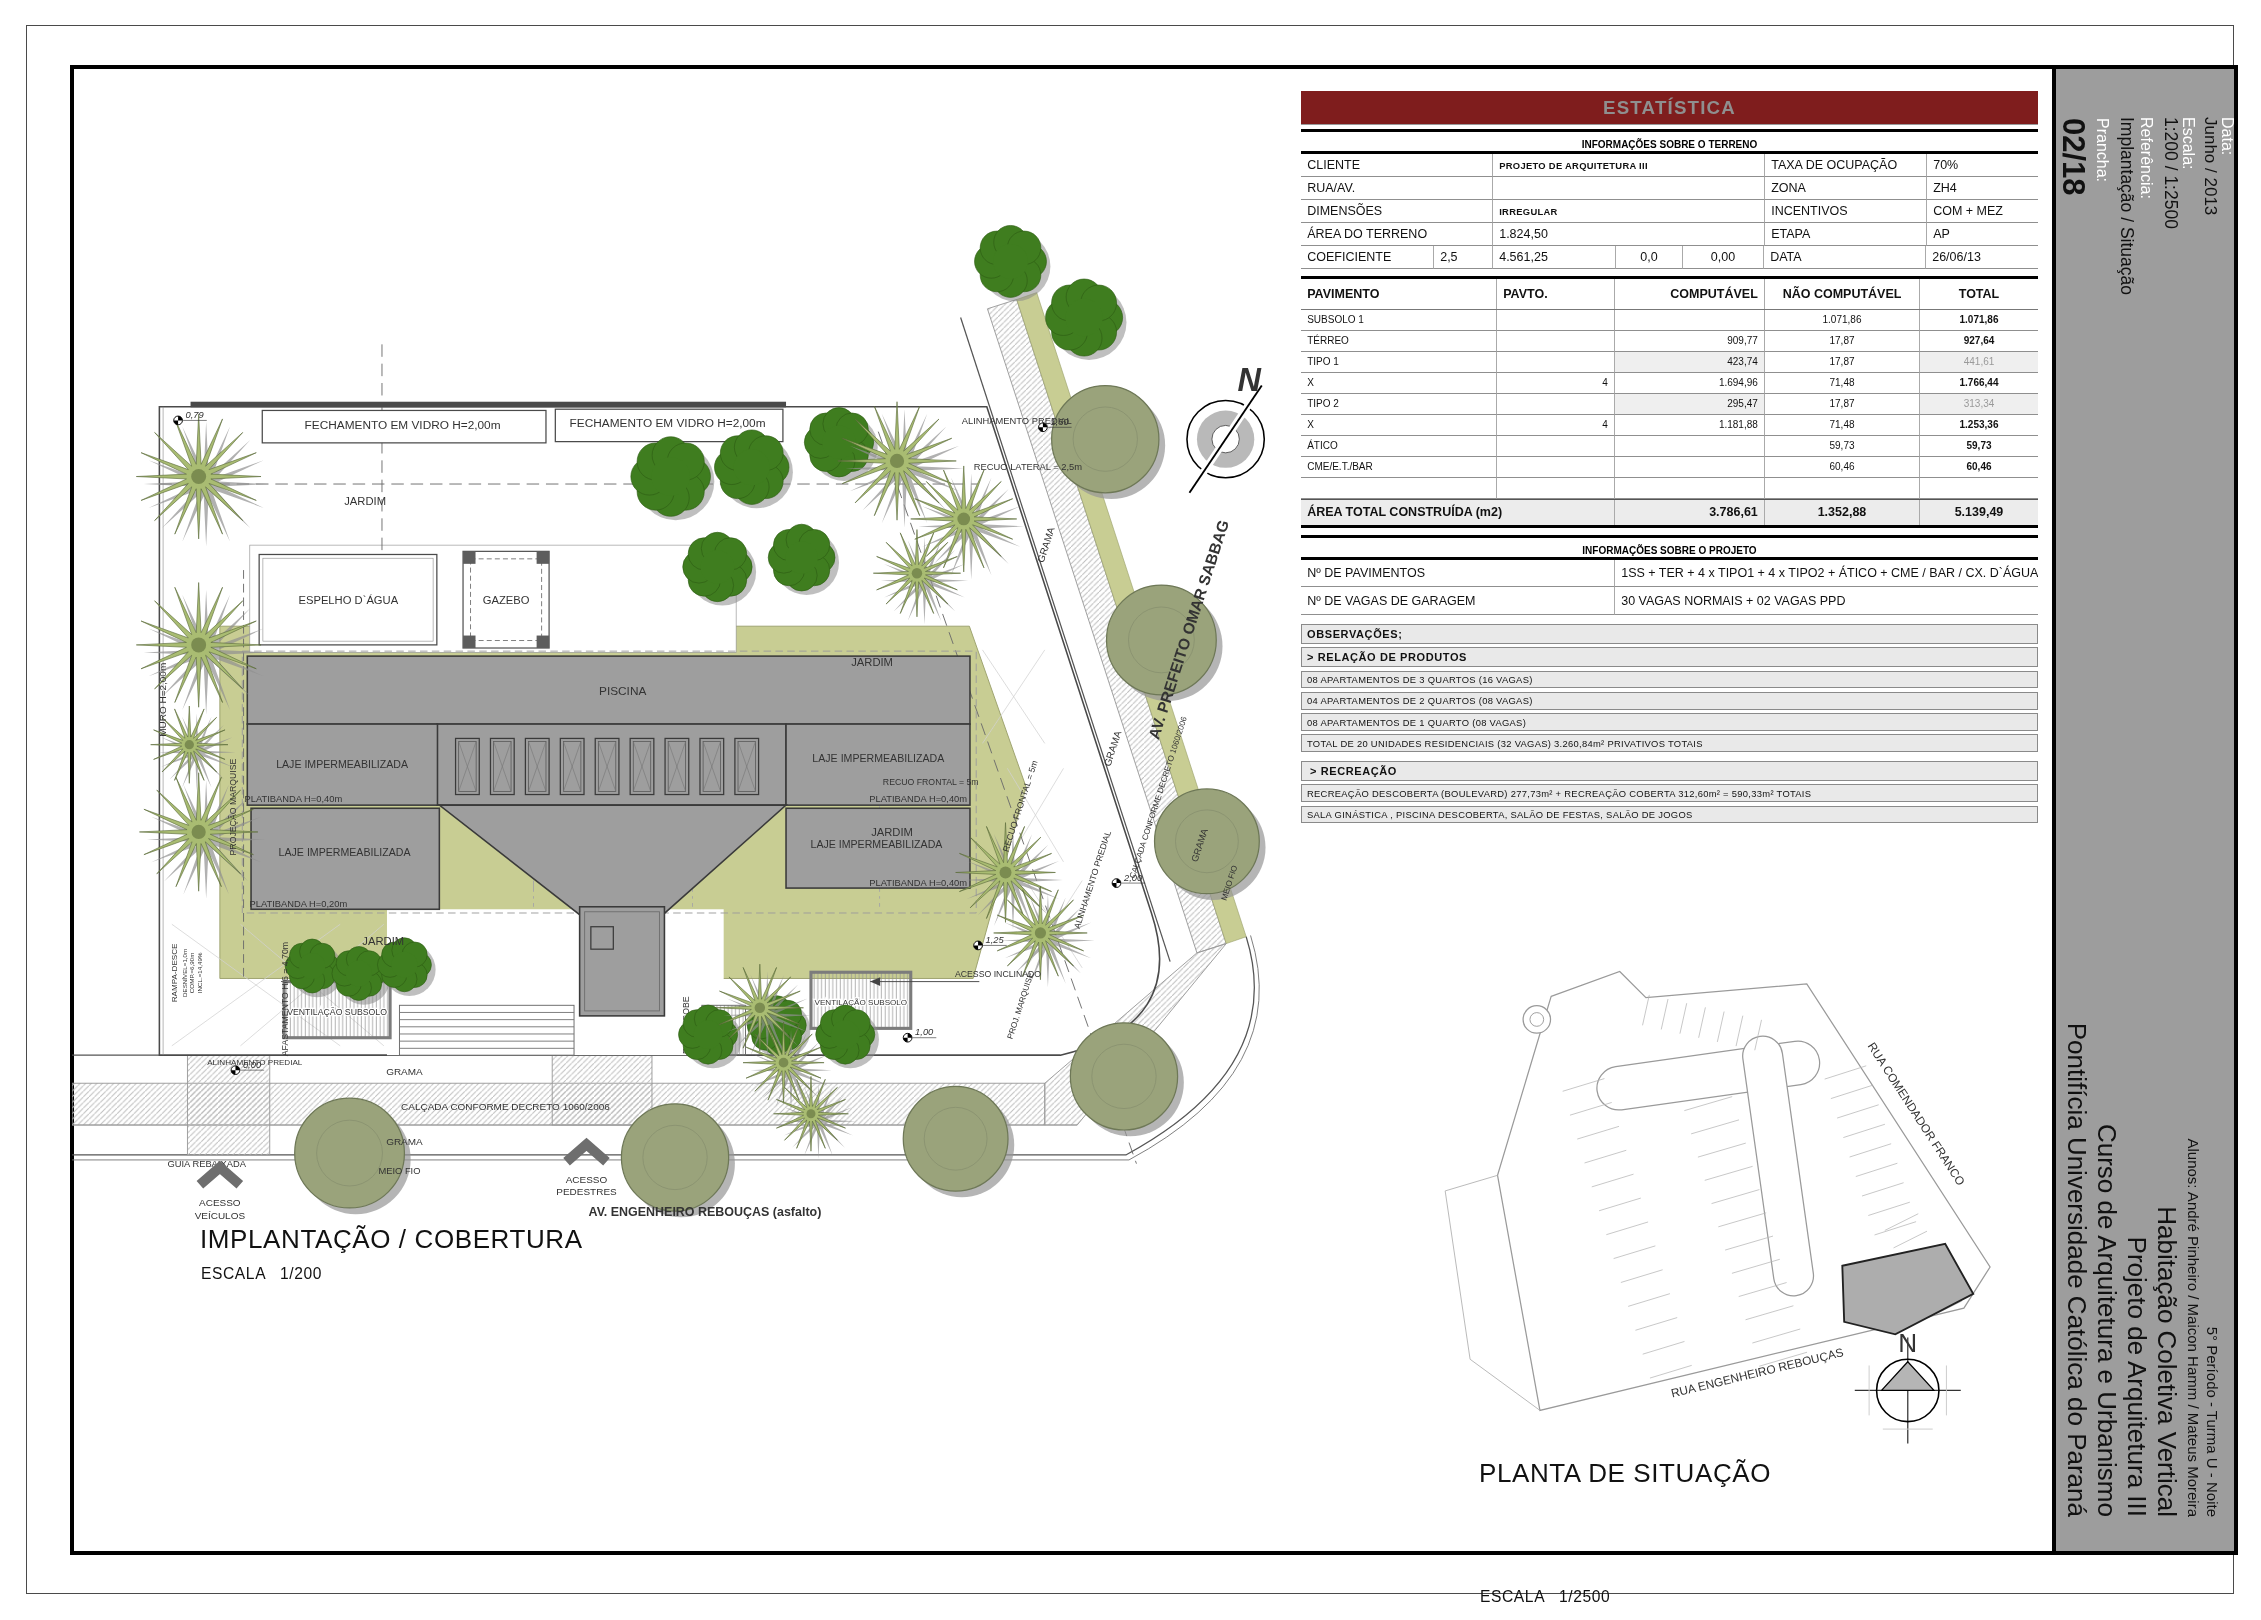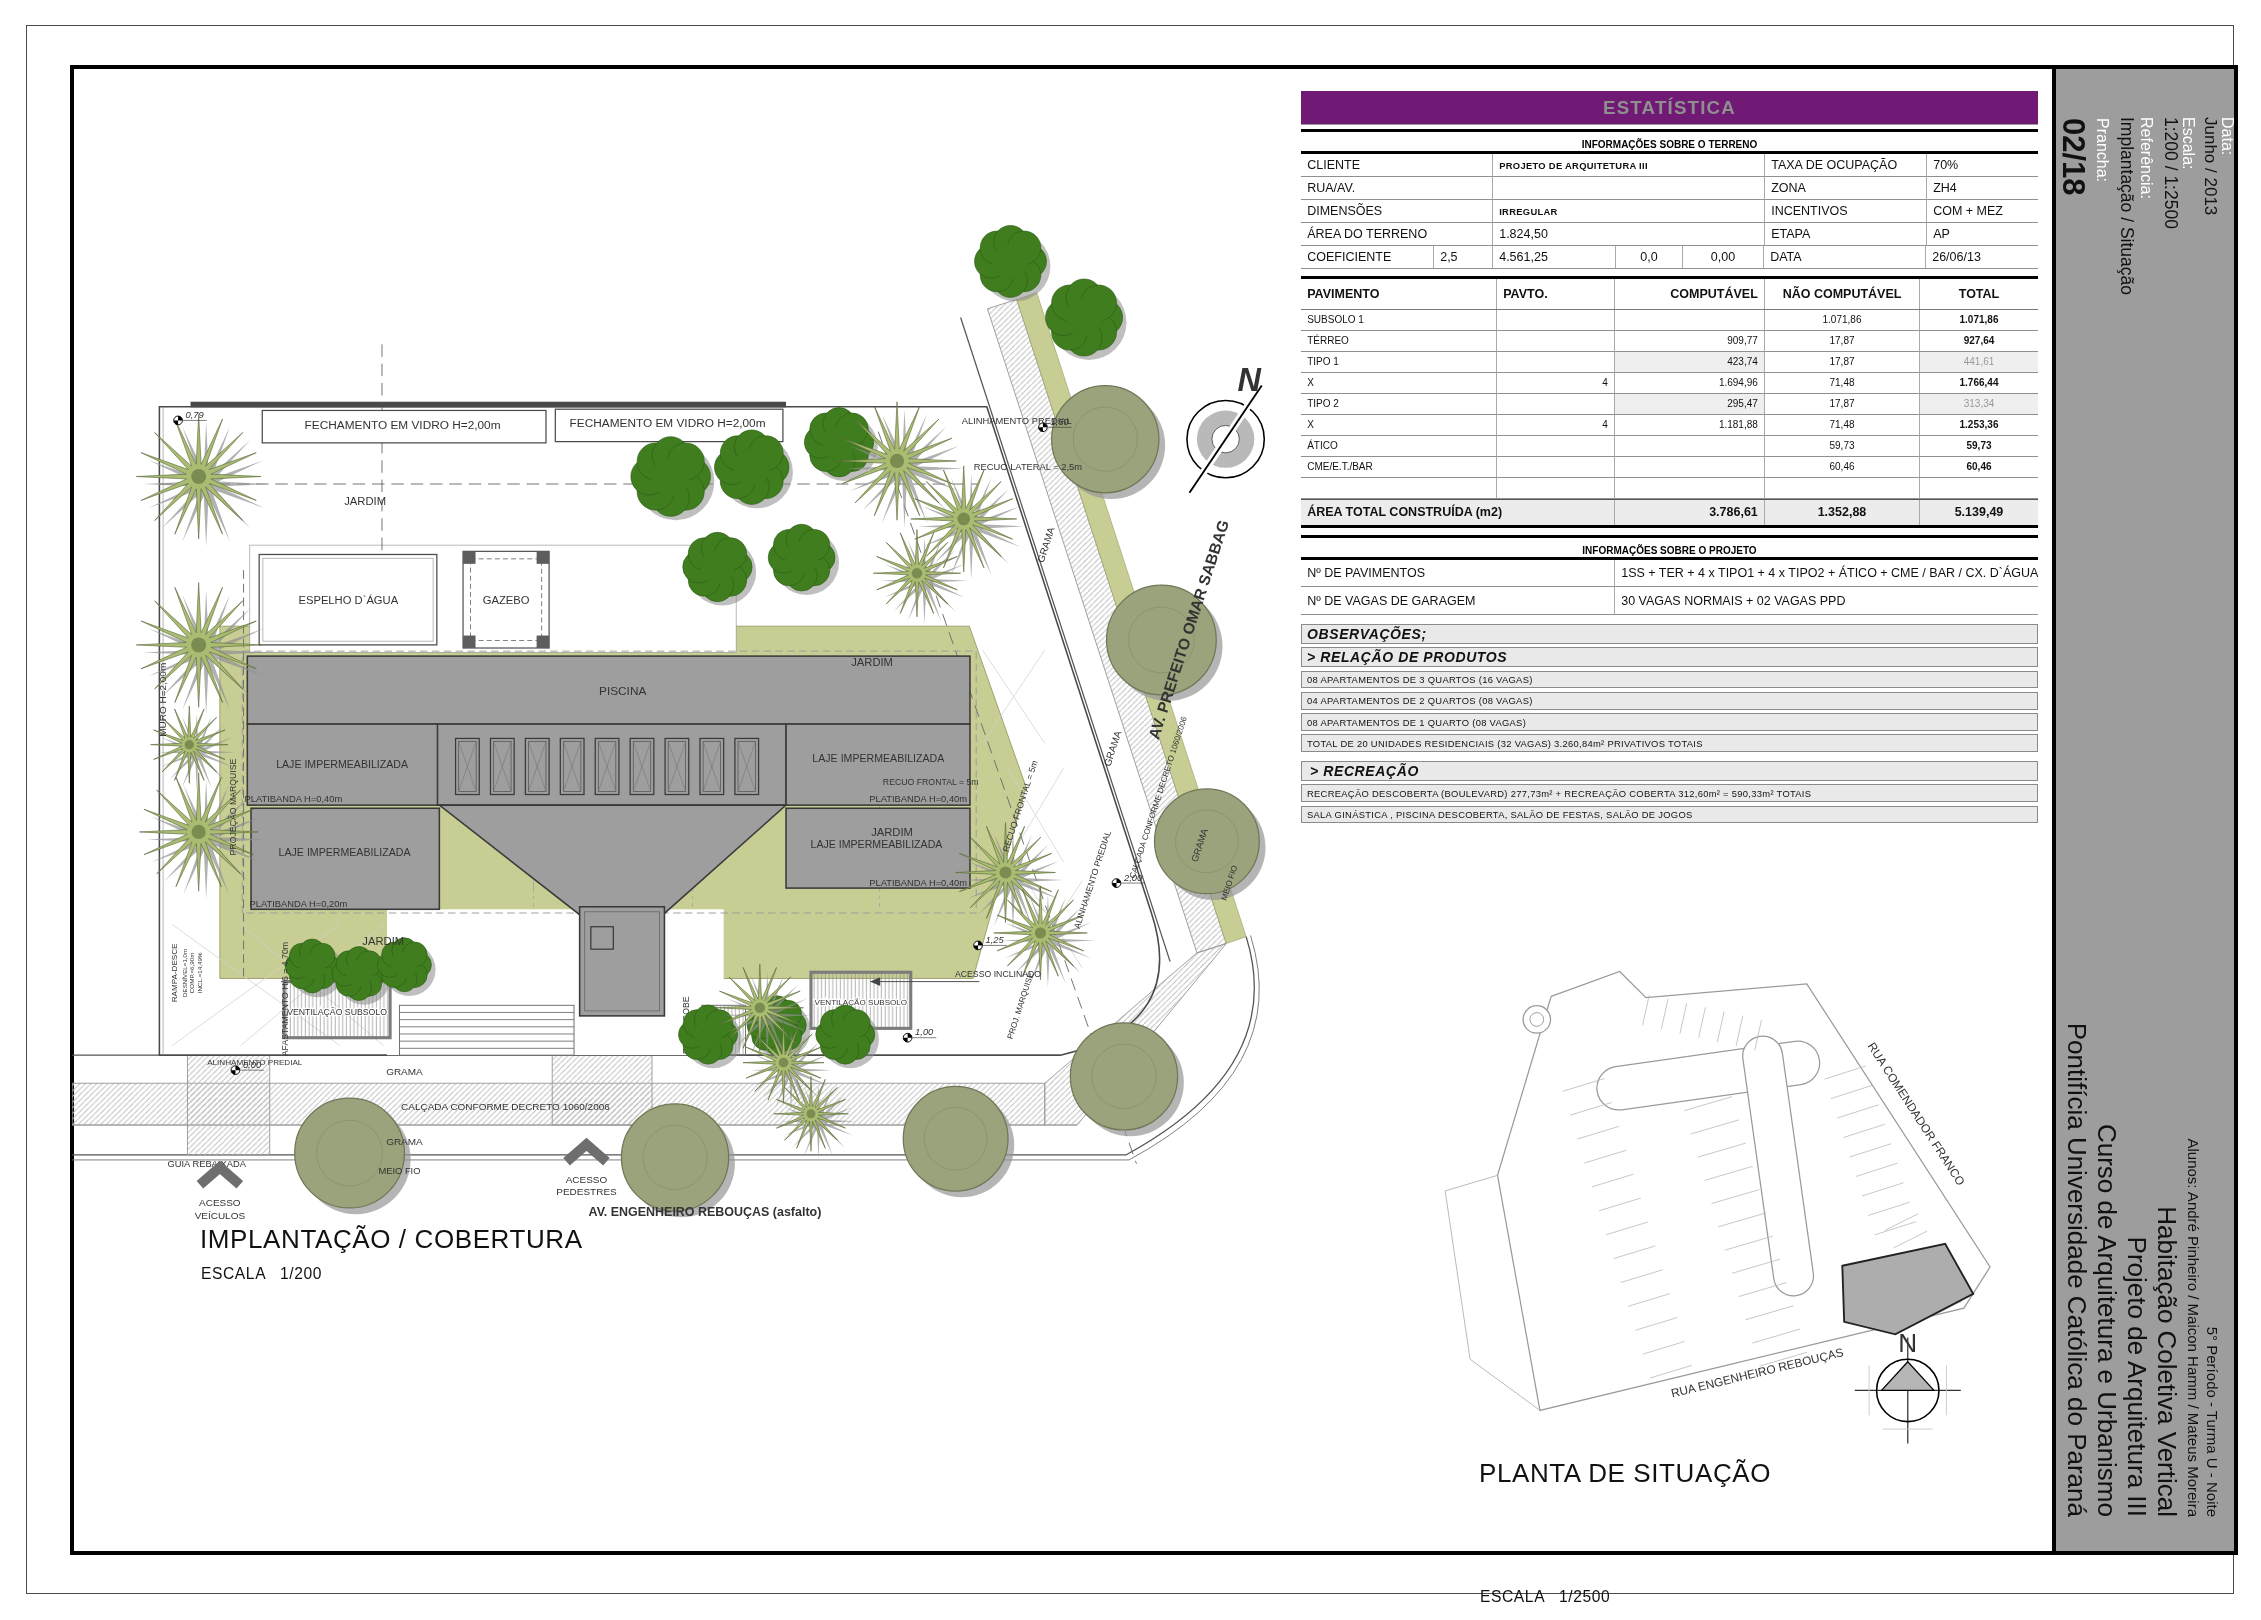--- a/index.html
+++ b/index.html
@@ -13,21 +13,21 @@
   .rot90{position:absolute;transform-origin:0 0;transform:rotate(90deg);white-space:nowrap;line-height:1;}
   .rot90b{position:absolute;transform-origin:0 0;transform:rotate(90deg) translateX(-100%);white-space:nowrap;line-height:1;}
   .tb-label{color:#fff;}
   .tb-value{color:#111;}
   
   .big-title{font-size:26px;color:#111;letter-spacing:0.6px;white-space:pre;}
   .sub-title{font-size:15.6px;color:#111;letter-spacing:0.6px;white-space:pre;}
   
   #stats{left:1301px;top:91px;width:737px;}
   .band{box-sizing:border-box;width:100%;text-align:center;}
-  #stats-header{height:34px;background:#701a75;border-bottom:1.9px solid #9a9a9a;color:#8F8F8F;
+  #stats-header{height:34px;background:#7f1d1d;border-bottom:1.9px solid #9a9a9a;color:#8F8F8F;
     font-size:18.7px;font-weight:bold;letter-spacing:1.2px;line-height:34px;}
   .sec-band{height:25px;border-top:3.1px solid #000;border-bottom:3.1px solid #000;font-size:10px;
     font-weight:bold;line-height:25px;margin-top:4.4px;}
   .grid{display:grid;box-sizing:border-box;}
   .cell{box-sizing:border-box;border-right:0.6px solid #aaa;border-bottom:0.6px solid #8f8f8f;
     padding:0 6.2px;display:flex;align-items:center;font-size:12.5px;color:#111;overflow:hidden;white-space:nowrap;}
   .cell:last-child{border-right:none;}
   .terr-row{grid-template-columns:192px 272px 162px 111px;height:23px;}
   .terr-row5{grid-template-columns:133px 59px 123px 67px 81px 162px 112px;height:23px;}
   .sm{font-size:9.4px;font-weight:bold;letter-spacing:0.3px;}
@@ -40,21 +40,21 @@
   .num-c{justify-content:center;}
   .bold{font-weight:bold;}
   .shade{background:#EFEFEF;}
   .graytx{color:#9a9a9a;}
   .total-row{grid-template-columns:314px 150px 155px 118px;height:29px;background:#ECECEC;
     border-top:1.9px solid #555;border-bottom:3.1px solid #000;}
   .total-row .cell{font-weight:bold;font-size:12.5px;border-bottom:none;}
   .proj-row{grid-template-columns:314px 423px;height:27.4px;}
   .obs-band{box-sizing:border-box;background:#E9E9E9;border:1.2px solid #8a8a8a;margin-top:3.7px;
     padding:0 5px;display:flex;align-items:center;color:#111;}
-  .obs-h{height:20px;font-size:14px;font-weight:bold;letter-spacing:0.6px;font-style:italic;}
+  .obs-h{height:20px;font-size:11px;font-weight:bold;letter-spacing:0.6px;}
   .obs-i{height:17.5px;font-size:9.4px;letter-spacing:0.3px;}
   
   svg text{font-family:"Liberation Sans",sans-serif;fill:#333;}
   .pl{fill:#3b3b3b;}
 </style>
 </head>
 <body>
 
 <div class="abs" id="outer-border"></div>
 <div class="abs" id="main-frame"></div>

